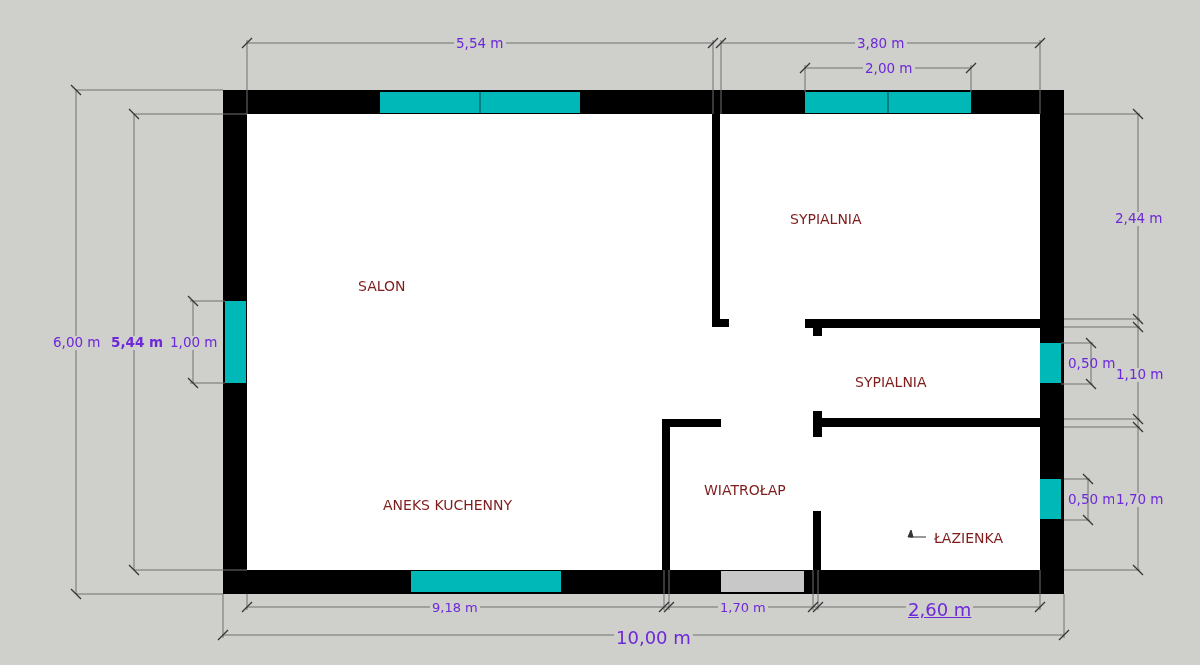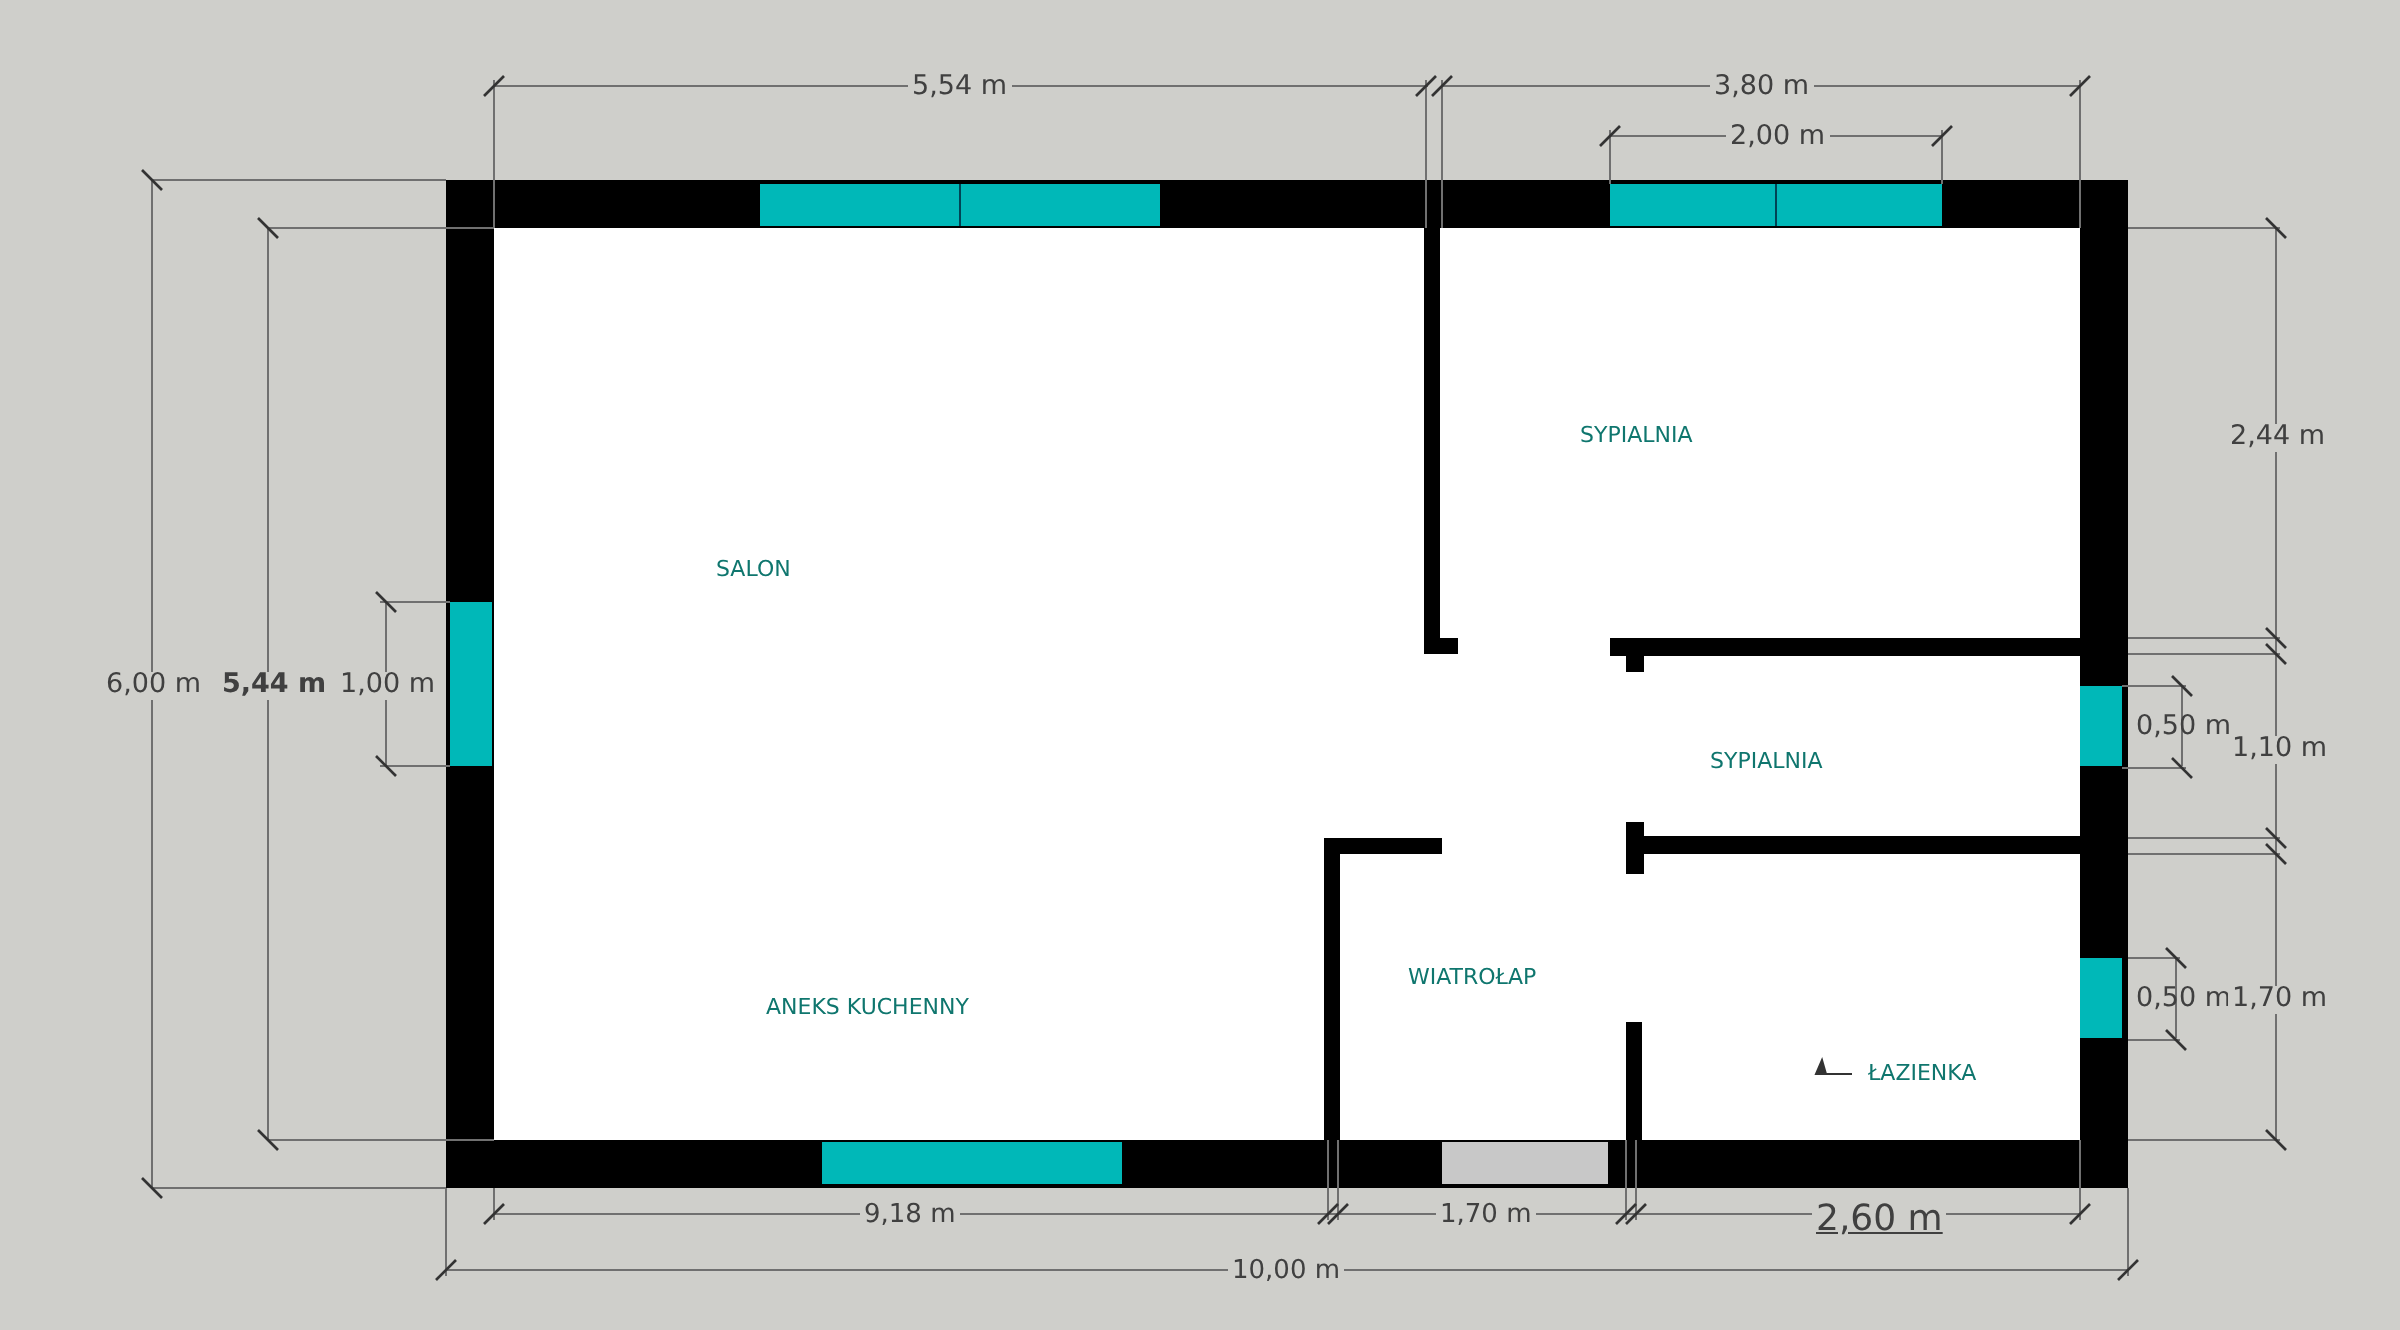--- a/index.html
+++ b/index.html
@@ -1,19 +1,19 @@
 <!DOCTYPE html>
 <html><head>
 <meta charset="utf-8">
 <style>
   html,body{margin:0;padding:0;}
   body{width:1200px;height:665px;background:#cfcfcb;overflow:hidden;position:relative;font-family:"DejaVu Sans","Liberation Sans",sans-serif;}
   #plan{position:absolute;left:0;top:0;width:1200px;height:665px;}
-  .lbl{position:absolute;font-size:13.5px;color:#404040;white-space:nowrap;line-height:1;}
-  .room{position:absolute;font-size:11px;color:#0f766e;white-space:nowrap;line-height:1;}
+  .lbl{position:absolute;font-size:13.5px;color:#6d28d9;white-space:nowrap;line-height:1;}
+  .room{position:absolute;font-size:14px;color:#7f1d1d;white-space:nowrap;line-height:1;}
   .dimbg{background:#cfcfcb;padding:0 2px;}
 </style>
 </head>
 <body>
 
 <svg id="plan" viewBox="0 0 1200 665" xmlns="http://www.w3.org/2000/svg">
 
   <g>
     <rect x="223" y="90" width="841" height="504" fill="#000"></rect>
     <rect x="247" y="114" width="793" height="456" fill="#fff"></rect>
@@ -154,13 +154,13 @@
 
 <div class="lbl dimbg" style="left:1113px;top:212px;">2,44 m</div>
 <div class="lbl" style="left:1068px;top:357px;">0,50 m</div>
 <div class="lbl dimbg" style="left:1114px;top:368px;">1,10 m</div>
 <div class="lbl" style="left:1068px;top:493px;">0,50 m</div>
 <div class="lbl dimbg" style="left:1114px;top:493px;">1,70 m</div>
 
 <div class="lbl dimbg" style="left:430px;top:601px;font-size:13px;">9,18 m</div>
 <div class="lbl dimbg" style="left:718px;top:601px;font-size:13px;">1,70 m</div>
 <div class="lbl dimbg" style="left:906px;top:601px;font-size:18px;text-decoration:underline;">2,60 m</div>
-<div class="lbl dimbg" style="left:614px;top:629px;font-size:13px;">10,00 m</div>
+<div class="lbl dimbg" style="left:614px;top:629px;font-size:18px;">10,00 m</div>
 
 </body></html>

